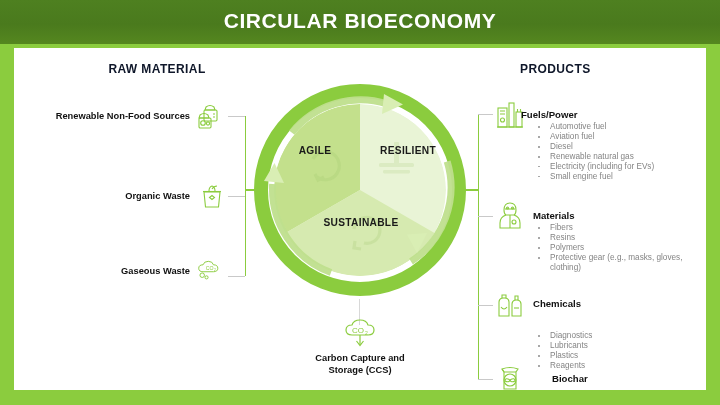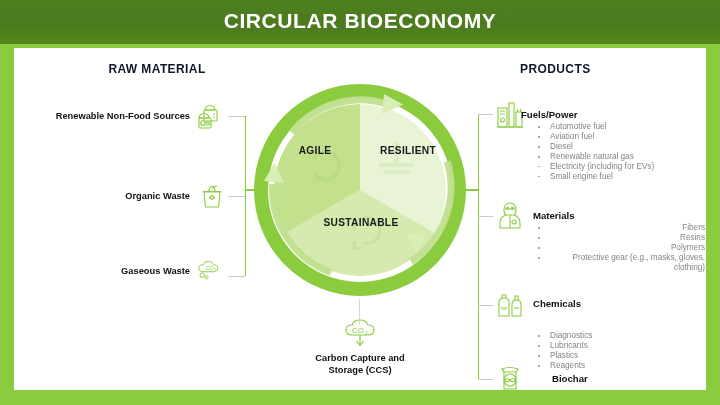--- a/index.html
+++ b/index.html
@@ -232,21 +232,21 @@
       <path d="M8 10 q0-7 6-7 q6 0 6 7 q0 4-2 5 h-8 q-2-1 -2-5z"></path>
       <path d="M9 9 h10"></path>
       <circle cx="11.5" cy="8" r="1"></circle>
         <circle cx="16.5" cy="8" r="1"></circle>
       <path d="M10 15 q-6 2 -6 8 v5 h20 v-5 q0-6 -6-8"></path>
       <path d="M14 15 v13"></path>
       <circle cx="18" cy="22" r="2"></circle>
     </g>
   </svg>
   <div class="prod-title" style="left:533px;top:210px;">Materials</div>
-  <ul class="prod-list" style="left:533px;top:223px;text-align:right;">
+  <ul class="prod-list" style="left:533px;top:223px;">
     <li>Fibers</li>
     <li>Resins</li>
     <li>Polymers</li>
     <li class="wrap">Protective gear (e.g., masks, gloves, clothing)</li>
   </ul>
 
   <svg class="prod-icon" style="left:496px;top:290px;" viewBox="0 0 28 30">
     <g fill="none" stroke="#8BCC3E" stroke-width="1.1">
       <path d="M3 12 q0-3 3-4 v-3 h4 v3 q3 1 3 4 v14 h-10z"></path>
       <path d="M6 8 h4"></path>

